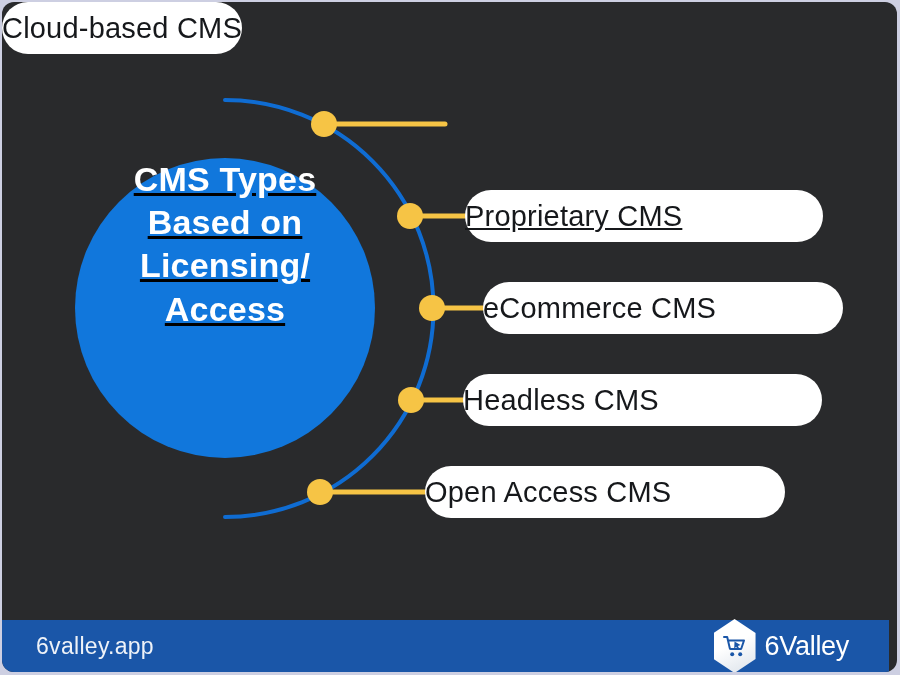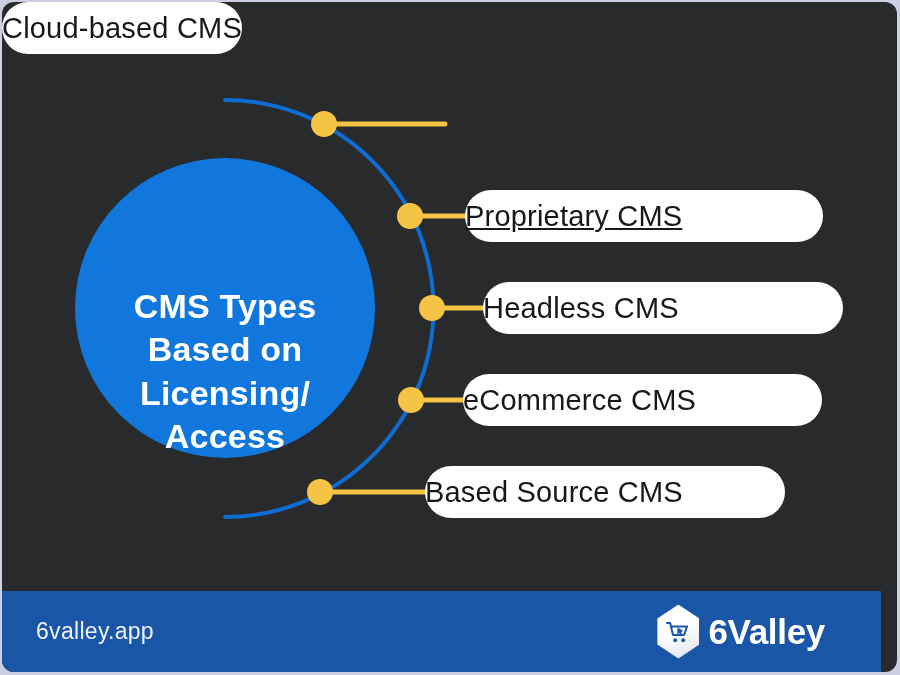--- a/index.html
+++ b/index.html
@@ -26,22 +26,23 @@
     width: 900px; height: 675px;
     z-index: 1; pointer-events: none;
   }
 
   .topic-circle {
     position: absolute;
     left: 73px; top: 156px;
     width: 300px; height: 300px;
     border-radius: 50%;
     background: #1177dc;
-    display: flex; align-items: flex-end; justify-content: center;
+    display: flex; align-items: flex-start; justify-content: center;
     z-index: 2;
+    text-decoration: underline;
   }
   .topic-title {
     color: #ffffff;
     font-size: 34px;
     font-weight: 700;
     line-height: 1.27;
     text-align: center;
     white-space: pre-line;
     letter-spacing: 0.2px;
   }
@@ -58,44 +59,44 @@
     z-index: 2;
   }
   .pill:nth-of-type(1) { left: 423px; top:  96px; width: 358px; }
   .pill:nth-of-type(2) { left: 463px; top: 188px; width: 358px; text-decoration: underline; }
   .pill:nth-of-type(3) { left: 481px; top: 280px; width: 360px; }
   .pill:nth-of-type(4) { left: 461px; top: 372px; width: 359px; }
   .pill:nth-of-type(5) { left: 423px; top: 464px; width: 360px; }
 
   .footer {
     position: absolute;
-    left: 0; right: 16px; bottom: 0;
-    height: 81px;
+    left: 0; right: 8px; bottom: 0;
+    height: 52px;
     background: #1a56a8;
     display: flex; align-items: center; justify-content: space-between;
-    padding: 0 56px 0 34px;
+    padding: 0 40px 0 34px;
     box-sizing: border-box;
     z-index: 3;
   }
   .site-url {
     color: #eef2f8;
     font-size: 23px;
     letter-spacing: 0.3px;
   }
   .brand { display: flex; align-items: center; gap: 9px; }
   .hexagon {
     width: 42px; height: 54px;
     background: linear-gradient(155deg, #ffffff 45%, #e9edf2 78%, #dde3ea 100%);
     clip-path: polygon(50% 0%, 100% 26%, 100% 74%, 50% 100%, 0% 74%, 0% 26%);
     display: flex; align-items: center; justify-content: center;
   }
   .brand-name {
     color: #ffffff;
-    font-size: 35px;
-    font-weight: 700;
+    font-size: 27px;
+    font-weight: 400;
     letter-spacing: -0.3px;
   }
 </style>
 </head>
 <body>
 
 <div class="stage">
   <div class="card">
 
     <div class="main">
@@ -125,27 +126,27 @@
         <div class="topic-title">CMS Types
 Based on
 Licensing/
 Access</div>
       </div>
 
       <div class="pill">
         <span>Proprietary CMS</span>
       </div>
       <div class="pill">
+        <span>eCommerce CMS</span>
+      </div>
+      <div class="pill">
         <span>Headless CMS</span>
       </div>
       <div class="pill">
-        <span>eCommerce CMS</span>
-      </div>
-      <div class="pill">
-        <span>Based Source CMS</span>
+        <span>Open Access CMS</span>
       </div>
       <div class="pill">
         <span>Cloud-based CMS</span>
       </div>
 
     </div>
 
     <div class="footer">
       <div class="site-url">6valley.app</div>
       <div class="brand">

